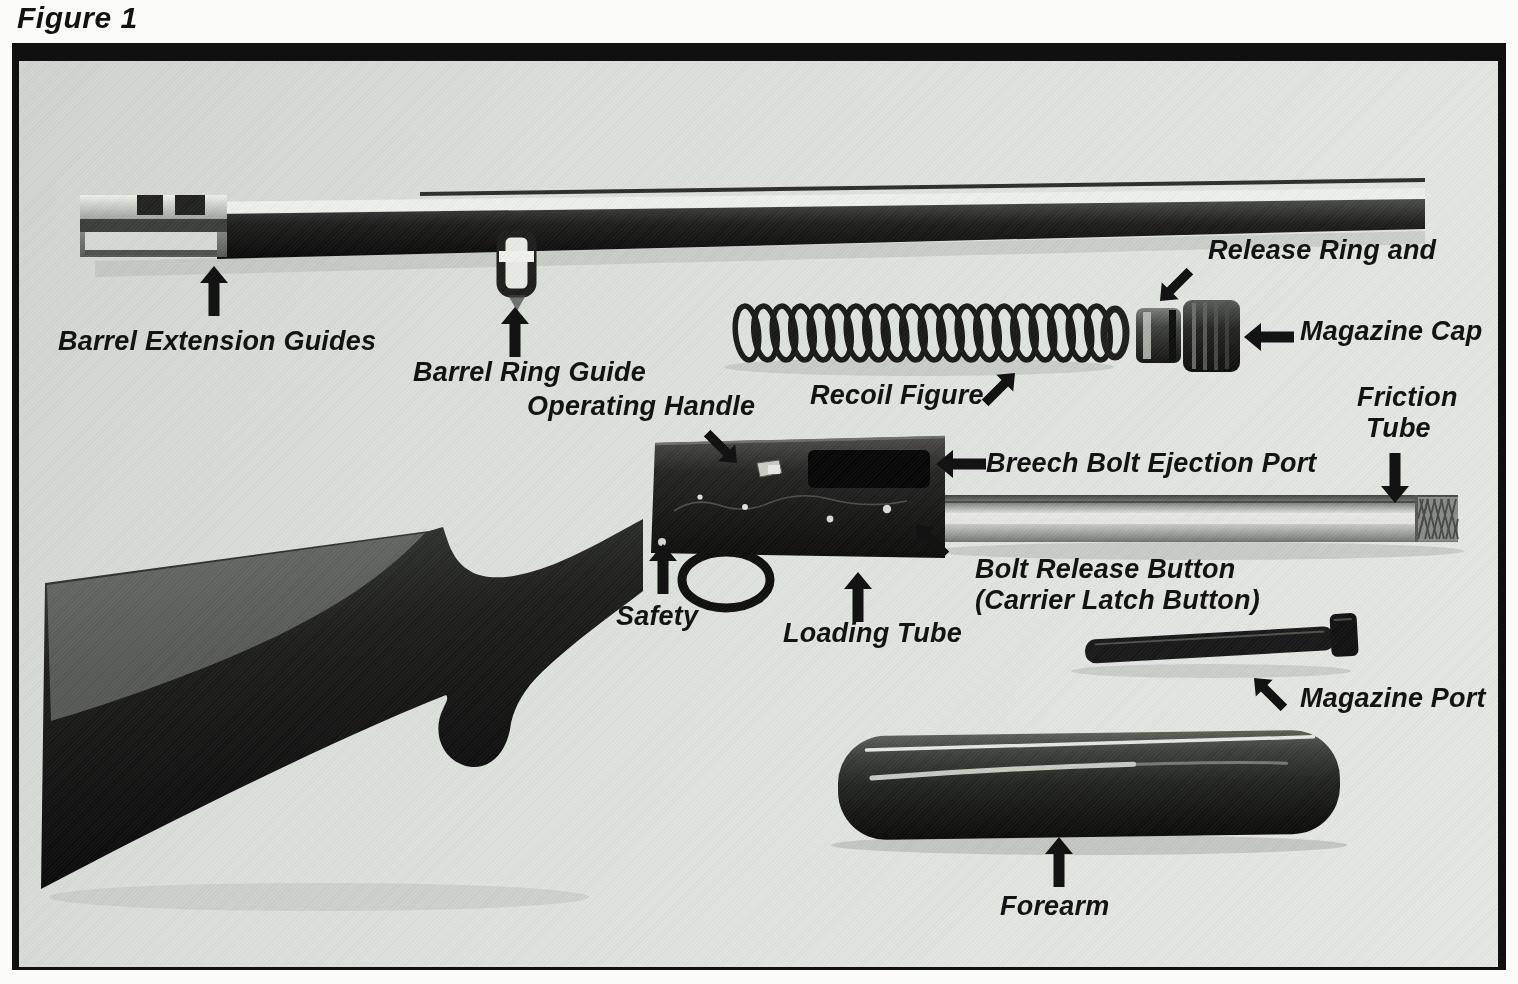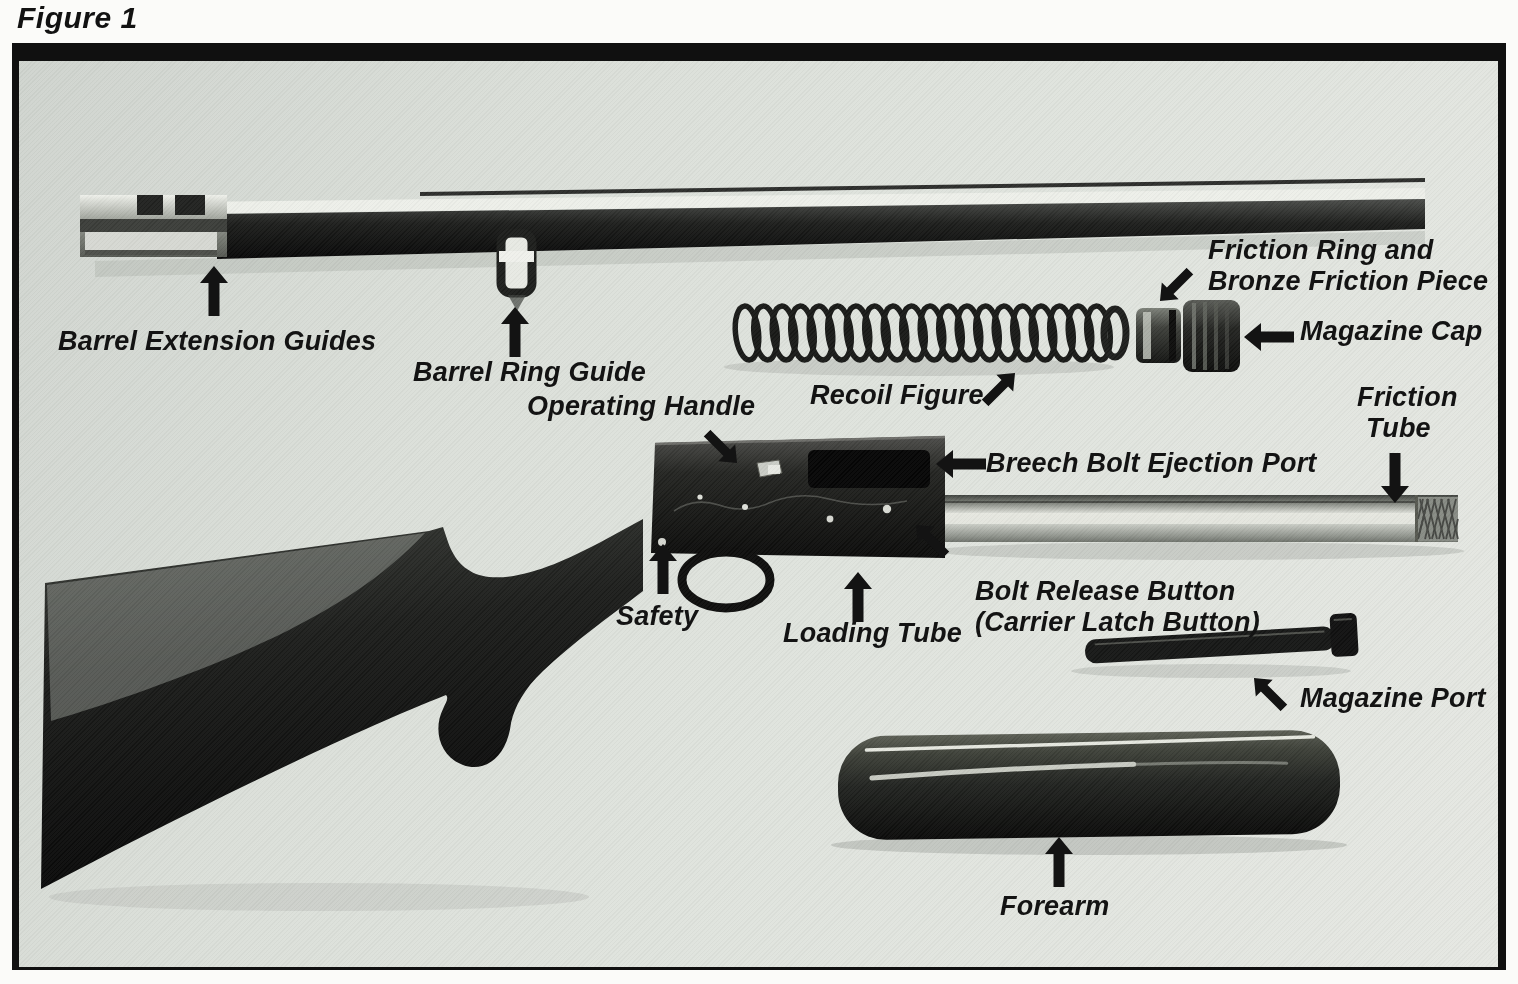--- a/index.html
+++ b/index.html
@@ -288,22 +288,21 @@
           </svg>
         </div>
 
       <div class="lbl" style="left:39px;top:265px;">
         <span>Barrel Extension Guides</span>
       </div>
       <div class="lbl" style="left:394px;top:296px;">
         <span>Barrel Ring Guide</span>
       </div>
       <div class="lbl" style="left:1189px;top:174px;">
-        <span class="l2">Friction Ring and</span>
-        <span class="l2">Bronze Friction Piece</span>
+        <span class="l2">Release Ring and</span>
       </div>
       <div class="lbl" style="left:1281px;top:255px;">
         <span>Magazine Cap</span>
       </div>
       <div class="lbl" style="left:791px;top:319px;">
         <span>Recoil Figure</span>
       </div>
       <div class="lbl" style="left:508px;top:330px;">
         <span>Operating Handle</span>
       </div>
@@ -313,21 +312,21 @@
       <div class="lbl" style="left:1338px;top:321px;">
         <span class="l2">Friction</span>
         <span class="l2 indent">Tube</span>
       </div>
       <div class="lbl" style="left:597px;top:540px;">
         <span>Safety</span>
       </div>
       <div class="lbl" style="left:764px;top:557px;">
         <span>Loading Tube</span>
       </div>
-      <div class="lbl" style="left:956px;top:515px;">
+      <div class="lbl" style="left:956px;top:493px;">
         <span class="l2">Bolt Release Button</span>
         <span class="l2">(Carrier Latch Button)</span>
       </div>
       <div class="lbl" style="left:1281px;top:622px;">
         <span>Magazine Port</span>
       </div>
       <div class="lbl" style="left:981px;top:830px;">
         <span>Forearm</span>
       </div>
 

